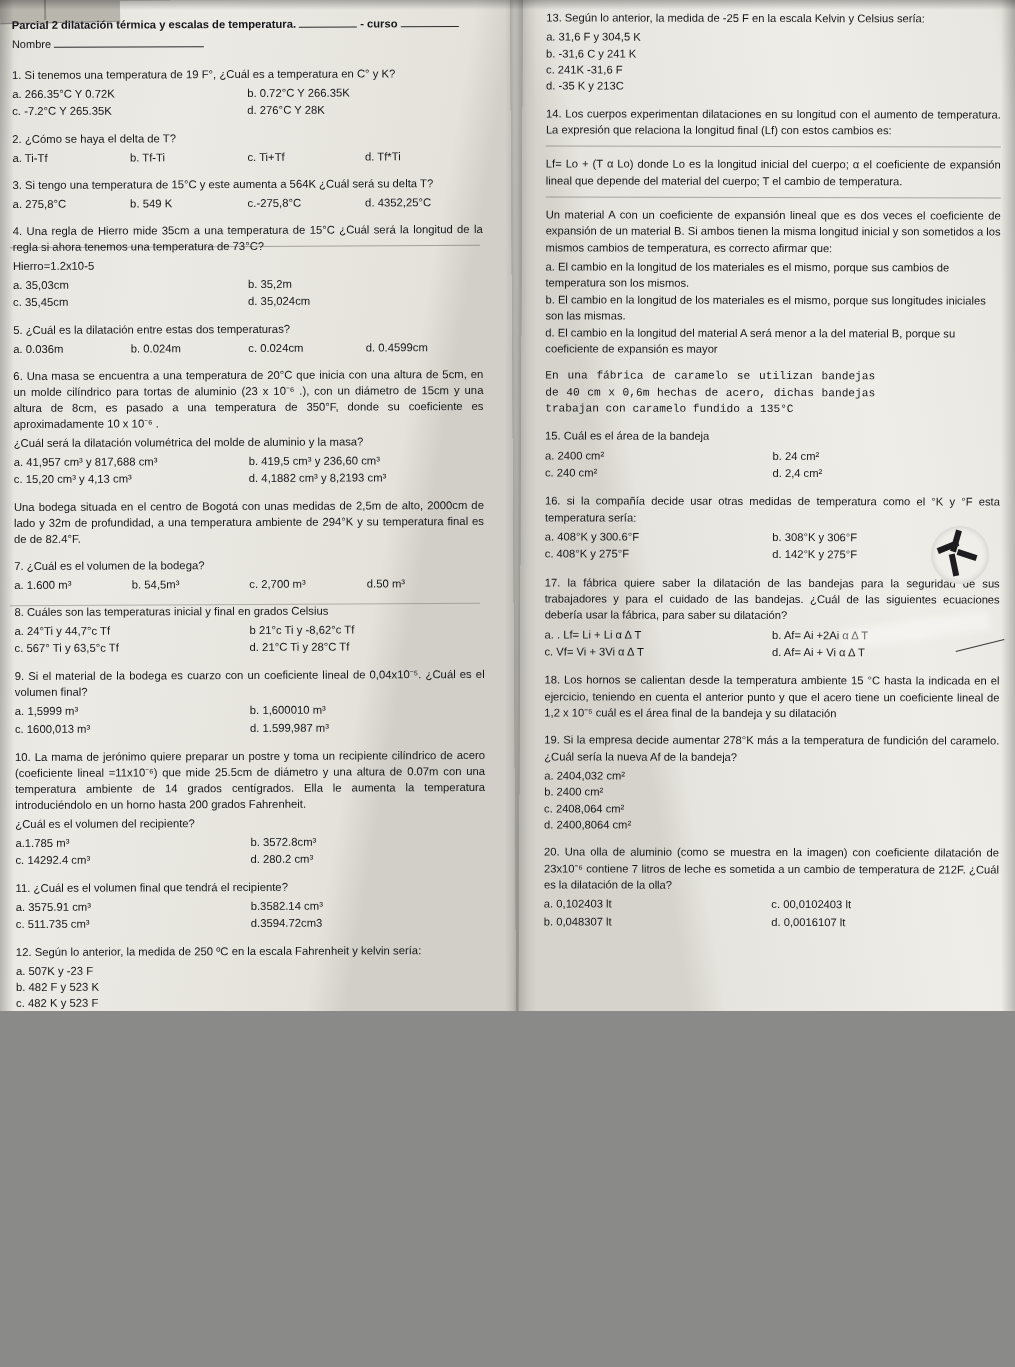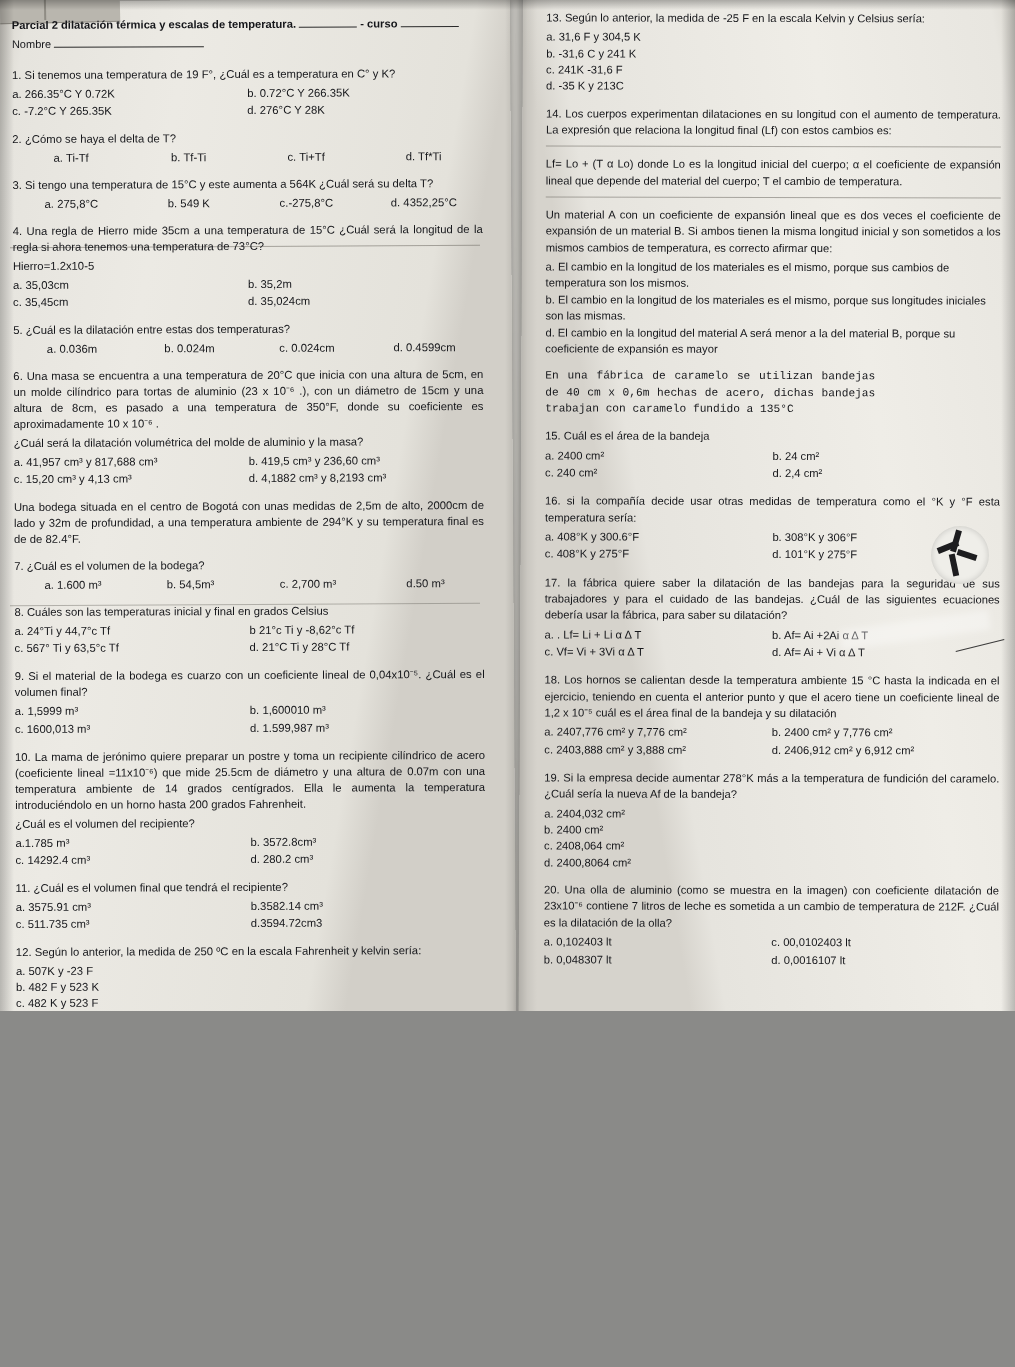--- a/index.html
+++ b/index.html
@@ -95,21 +95,21 @@
     flex-wrap: wrap;
     margin: 0;
   }
   .opt {
     width: 50%;
     box-sizing: border-box;
     padding-right: 6px;
     margin-bottom: 1px;
   }
   .opt-full { width: 100%; }
-  .opt-q { width: 25%; text-align: center; }
+  .opt-q { width: 25%; }
   
   .torn {
     position: absolute;
     left: 0px;
     top: -4px;
     width: 120px;
     height: 26px;
     background: #b9b6ae;
     border-bottom: 1px solid #8f8c84;
     transform: rotate(-1.2deg);
@@ -397,44 +397,38 @@
       </div>
     </div>
 
     <div class="qblock">
       <div class="q"><span>16.</span>
         <span>si la compañía decide usar otras medidas de temperatura como el °K y °F esta temperatura sería:</span></div>
       <div class="opts">
         <div class="opt">a. 408°K y 300.6°F</div>
         <div class="opt">b. 308°K y 306°F</div>
         <div class="opt">c. 408°K y 275°F</div>
-        <div class="opt">d. 101°K y 275°F</div>
+        <div class="opt">d. 142°K y 275°F</div>
       </div>
     </div>
 
     <div class="qblock">
       <div class="q"><span>17.</span>
         <span>la fábrica quiere saber la dilatación de las bandejas para la seguridad de sus trabajadores y para el cuidado de las bandejas. ¿Cuál de las siguientes ecuaciones debería usar la fábrica, para saber su dilatación?</span></div>
       <div class="opts">
         <div class="opt">a. . Lf= Li + Li α Δ T</div>
         <div class="opt">b. Af= Ai +2Ai α Δ T</div>
         <div class="opt">c. Vf= Vi + 3Vi α Δ T</div>
         <div class="opt">d. Af= Ai + Vi α Δ T</div>
       </div>
     </div>
 
     <div class="qblock">
       <div class="q"><span>18.</span>
         <span>Los hornos se calientan desde la temperatura ambiente 15 °C hasta la indicada en el ejercicio, teniendo en cuenta el anterior punto y que el acero tiene un coeficiente lineal de 1,2 x 10⁻⁵ cuál es el área final de la bandeja y su dilatación</span></div>
-      <div class="opts">
-        <div class="opt">a. 2407,776 cm² y 7,776 cm²</div>
-        <div class="opt">b. 2400 cm² y 7,776 cm²</div>
-        <div class="opt">c. 2403,888 cm² y 3,888 cm²</div>
-        <div class="opt">d. 2406,912 cm² y 6,912 cm²</div>
-      </div>
     </div>
 
     <div class="qblock">
       <div class="q"><span>19.</span>
         <span>Si la empresa decide aumentar 278°K más a la temperatura de fundición del caramelo. ¿Cuál sería la nueva Af de la bandeja?</span></div>
       <div class="opts">
         <div class="opt-full">a. 2404,032 cm²</div>
         <div class="opt-full">b. 2400 cm²</div>
         <div class="opt-full">c. 2408,064 cm²</div>
         <div class="opt-full">d. 2400,8064 cm²</div>

